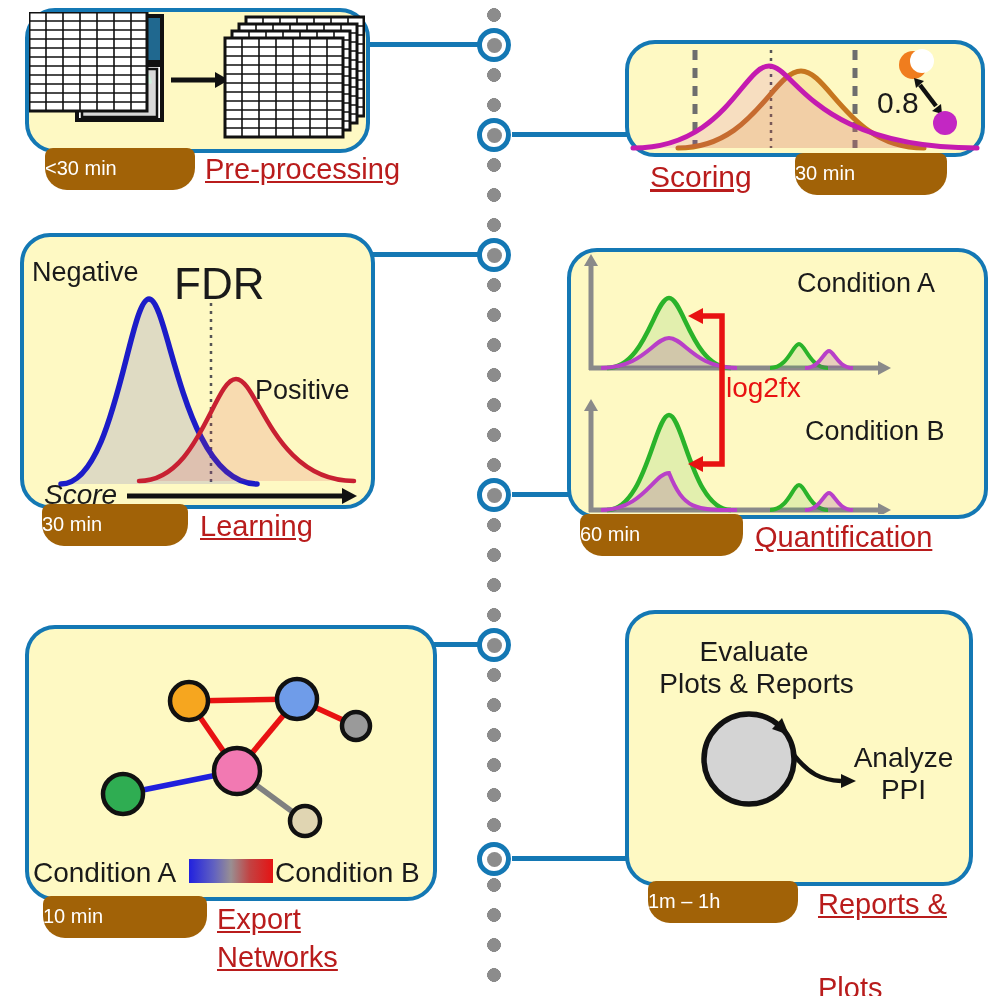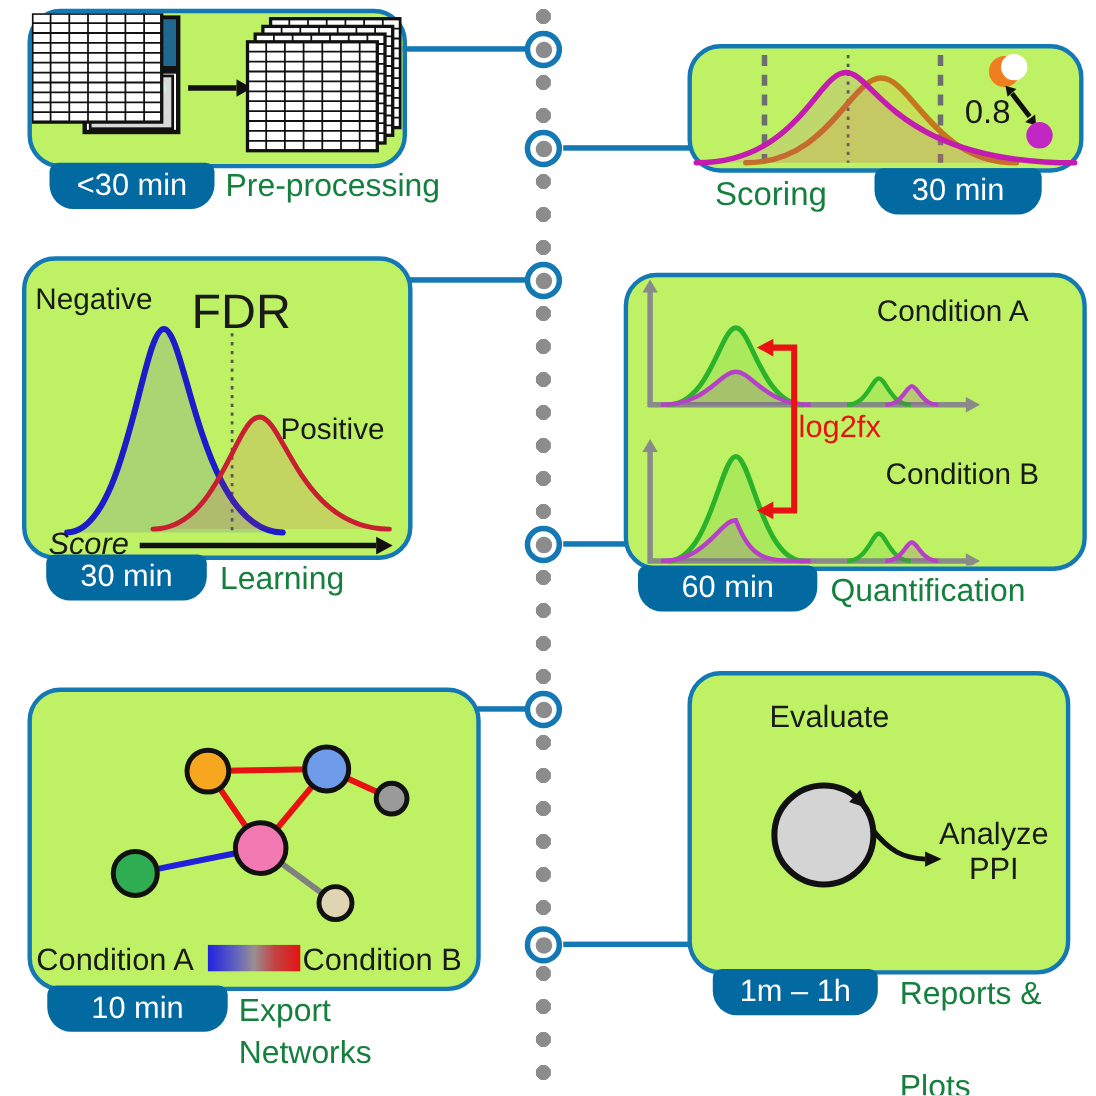--- a/index.html
+++ b/index.html
@@ -1,28 +1,28 @@
 <!DOCTYPE html>
 <html><head>
 <meta charset="utf-8">
 <style>
   html,body{margin:0;padding:0;background:#fff;}
   .canvas{position:relative;width:996px;height:996px;background:#fff;overflow:hidden;
           font-family:"Liberation Sans", sans-serif;color:#1a1a1a;}
-  .box{position:absolute;background:#bef264;border:4.5px solid #1478b4;border-radius:30px;box-sizing:border-box;}
+  .box{position:absolute;background:#fef9c3;border:4.5px solid #1478b4;border-radius:30px;box-sizing:border-box;}
   .timeline{position:absolute;left:480px;top:0;width:28px;height:996px;
     background-image:radial-gradient(circle 7px at 14px 15px,#8c8c8c 98%,transparent);
     background-size:28px 30px;background-repeat:repeat-y;}
   .hline{position:absolute;height:5px;background:#1478b4;z-index:3;}
   .connector{position:absolute;width:34px;height:34px;border:5px solid #1478b4;border-radius:50%;
     background:#fff;box-sizing:border-box;z-index:4;display:flex;align-items:center;justify-content:center;}
   .connector .dot{width:15px;height:15px;border-radius:50%;background:#8c8c8c;}
-  .badge{position:absolute;background:#0369a1;color:#fff;font-size:28px;line-height:40px;height:42px;
-    text-align:center;border-radius:8px 8px 22px 22px;z-index:5;}
-  .plabel{position:absolute;font-size:29px;color:#15803d;white-space:nowrap;z-index:5;}
+  .badge{position:absolute;background:#a16207;color:#fff;font-size:20px;line-height:40px;height:42px;
+    text-align:left;border-radius:8px 8px 22px 22px;z-index:5;}
+  .plabel{position:absolute;font-size:29px;color:#b91c1c;white-space:nowrap;z-index:5;text-decoration:underline;}
   .intext{position:absolute;white-space:nowrap;}
   .legendbar{position:absolute;width:84px;height:24px;
     background:linear-gradient(90deg,#2121df 0%,#6262c0 30%,#998f92 50%,#c24343 72%,#e51313 100%);}
   svg{display:block;}
 </style>
 </head>
 <body>
 
 <div class="canvas">
 
@@ -211,20 +211,21 @@
   <div class="box" style="left:625px;top:610px;width:348px;height:276px;">
     <svg width="339" height="267" viewBox="0 0 339 267" style="position:absolute;left:0;top:0;">
       <circle cx="120" cy="145" r="45" fill="#d4d4d4" stroke="#111" stroke-width="5.5"></circle>
       <polygon points="160,121 153,104 143,115" fill="#111"></polygon>
       <g>
         <path d="M164 140C180 160 192 166 212 167" fill="none" stroke="#111" stroke-width="4.5"></path>
         <polygon points="227,167 212,160 212,174" fill="#111"></polygon>
       </g>
     </svg>
     <div class="intext" style="left:20px;top:22px;width:210px;text-align:center;font-size:28px;">Evaluate</div>
+    <div class="intext" style="left:0px;top:54px;width:255px;text-align:center;font-size:28px;">Plots &amp; Reports</div>
     <div class="intext" style="left:212px;top:128px;width:125px;text-align:center;font-size:28px;">Analyze</div>
     <div class="intext" style="left:212px;top:160px;width:125px;text-align:center;font-size:28px;">PPI</div>
   </div>
   <div class="badge" style="left:648px;top:881px;width:150px;">1m – 1h</div>
   <div class="plabel" style="left:818px;top:888px;">Reports &amp;</div>
   <div class="plabel" style="left:818px;top:930px;margin-top:42px;">Plots</div>
 
 </div>
 
 </body></html>

